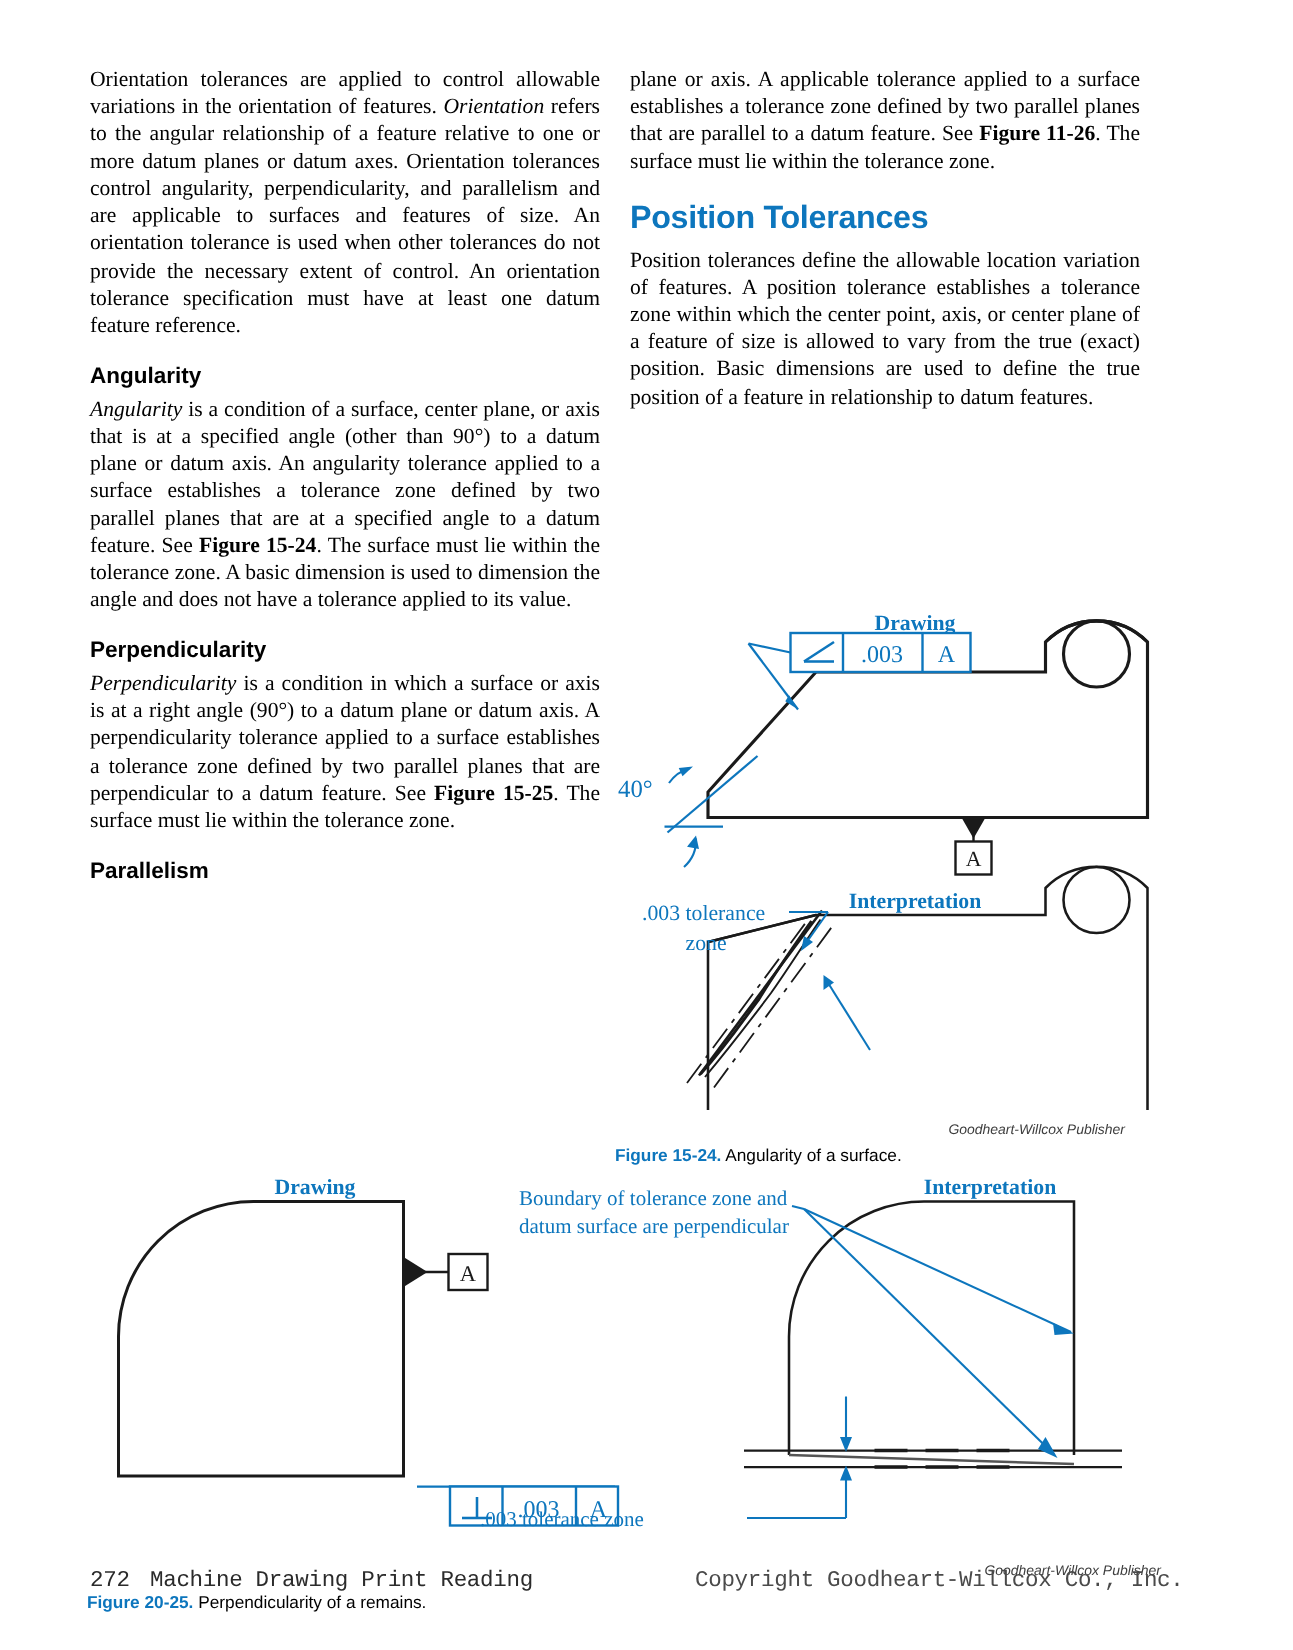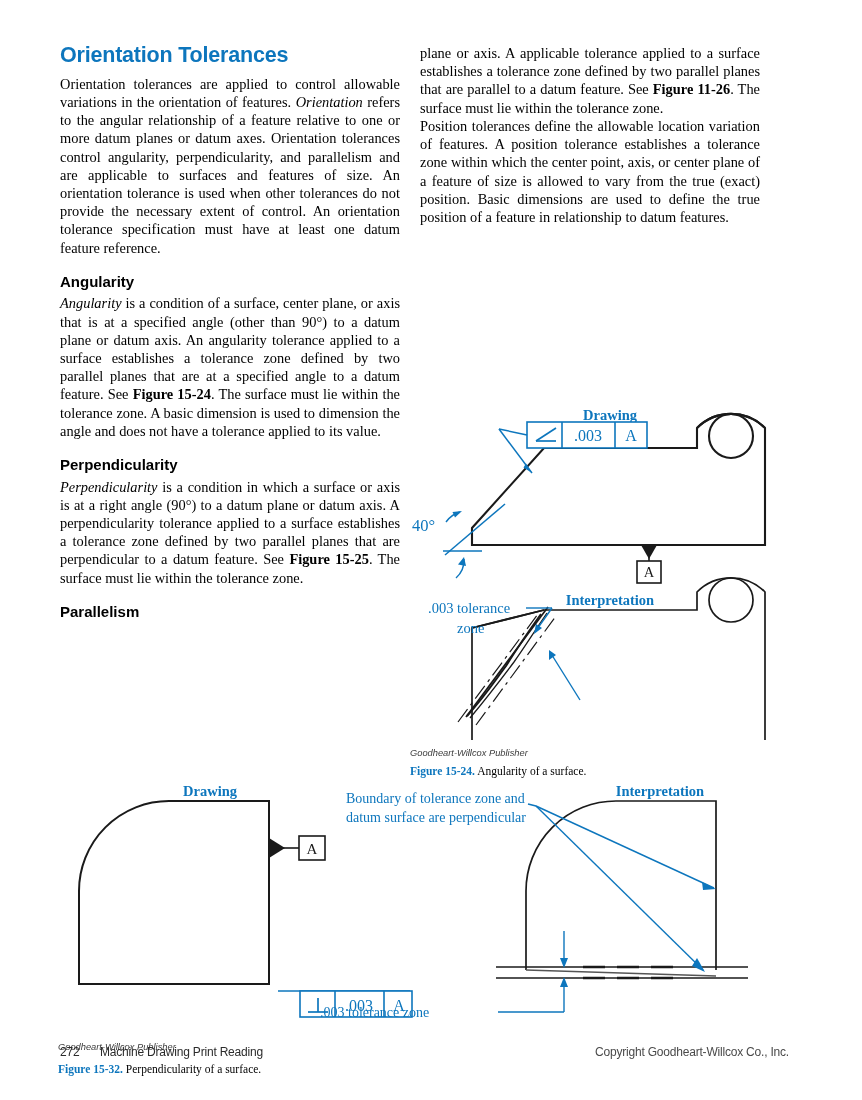--- a/index.html
+++ b/index.html
@@ -57,46 +57,46 @@
   }
   p.body b { font-weight: bold; }
   p.body i.bi { font-weight: normal; font-style: italic; }
 
   
   .figure {
     position: absolute;
     margin-top: 44px;
   }
   .fig-caption {
-    font-family: Liberation Serif, serif;
+    font-family: Liberation Sans, sans-serif;
     font-size: 11.5px;
     color: #000;
     line-height: 1.25;
   }
   .fig-caption .lead {
     color: #0d76bd;
     font-weight: bold;
   }
   .credit {
     font-family: "Liberation Sans", sans-serif;
     font-size: 9.3px;
     font-style: italic;
     color: #3d3d3d;
-    text-align: left;
+    text-align: right;
   }
 
   
   .footer {
     position: absolute;
     left: 60px;
     right: 60px;
     bottom: 41px;
     height: 14px;
-    font-family: Liberation Sans, sans-serif;
-    font-size: 12px;
+    font-family: Liberation Mono, monospace;
+    font-size: 15px;
     color: #2b2b2b;
     text-align: right;
   }
   .footer .pg {
     position: absolute;
     left: 0;
     top: 0;
     letter-spacing: -0.2px;
   }
   .footer .bk {
@@ -125,36 +125,36 @@
     fill: #0d76bd;
   }
 </style>
 </head>
 <body>
 
 <div class="page">
 
   <div class="col col-left">
 
-    <h1 class="sec-head">Orientation Tolerances</h1>
 
     <p class="body"><span>Orientation tolerances are applied to control allowable variations in the orientation of features. </span><i class="bi">Orientation</i><span> refers to the angular relationship of a feature relative to one or more datum planes or datum axes. Orientation tolerances control angularity, perpendicularity, and parallelism and are applicable to surfaces and features of size. An orientation tolerance is used when other tolerances do not provide the necessary extent of control. An orientation tolerance specification must have at least one datum feature reference.</span></p>
 
     <h2 class="sub-head">Angularity</h2>
     <p class="body"><i class="bi">Angularity</i><span> is a condition of a surface, center plane, or axis that is at a specified angle (other than 90°) to a datum plane or datum axis. An angularity tolerance applied to a surface establishes a tolerance zone defined by two parallel planes that are at a specified angle to a datum feature. See </span><b>Figure 15-24</b><span>. The surface must lie within the tolerance zone. A basic dimension is used to dimension the angle and does not have a tolerance applied to its value.</span></p>
 
     <h2 class="sub-head">Perpendicularity</h2>
     <p class="body"><i class="bi">Perpendicularity</i><span> is a condition in which a surface or axis is at a right angle (90°) to a datum plane or datum axis. A perpendicularity tolerance applied to a surface establishes a tolerance zone defined by two parallel planes that are perpendicular to a datum feature. See </span><b>Figure 15-25</b><span>. The surface must lie within the tolerance zone.</span></p>
 
     <h2 class="sub-head">Parallelism</h2>
   </div>
 
   <div class="col col-right">
     <p class="body"><span>plane or axis. A applicable tolerance applied to a surface establishes a tolerance zone defined by two parallel planes that are parallel to a datum feature. See </span><b>Figure 11-26</b><span>. The surface must lie within the tolerance zone.</span></p>
 
+    <h1 class="sec-head" style="margin-top:17px;">Position Tolerances</h1>
     <p class="body">Position tolerances define the allowable location variation of features. A position tolerance establishes a tolerance zone within which the center point, axis, or center plane of a feature of size is allowed to vary from the true (exact) position. Basic dimensions are used to define the true position of a feature in relationship to datum features.</p>
   </div>
 
   <div class="figure" style="left:410px; top:356px; width:400px;">
 
     <svg width="400" height="360" viewBox="0 0 400 360">
 
       <g>
 
         <path d="M 62,145 L 62,128 L 134,48 L 287,48 L 287,28
@@ -306,21 +306,21 @@
           <polygon points="506,197 502,207 510,207" fill="#0d76bd"></polygon>
           <line x1="506" y1="232" x2="440" y2="232" stroke="#0d76bd" stroke-width="1.4"></line>
           <text class="svg-blue-note" x="262" y="237" font-size="14">.003 tolerance zone</text>
         </g>
       </g>
     </svg>
 
     <div class="credit" style="width:716px; margin-top:-6px;">Goodheart-Willcox Publisher</div>
 
     <div class="fig-caption" style="margin-top:10px;">
-      <span class="lead">Figure 15-32.</span><span> Perpendicularity of a surface.</span>
+      <span class="lead">Figure 20-25.</span><span> Perpendicularity of a remains.</span>
     </div>
   </div>
 
   <div class="footer">
     <span class="pg">272</span>
     <span class="bk">Machine Drawing Print Reading</span>
     <span class="cp">Copyright Goodheart-Willcox Co., Inc.</span>
   </div>
 
 </div>

